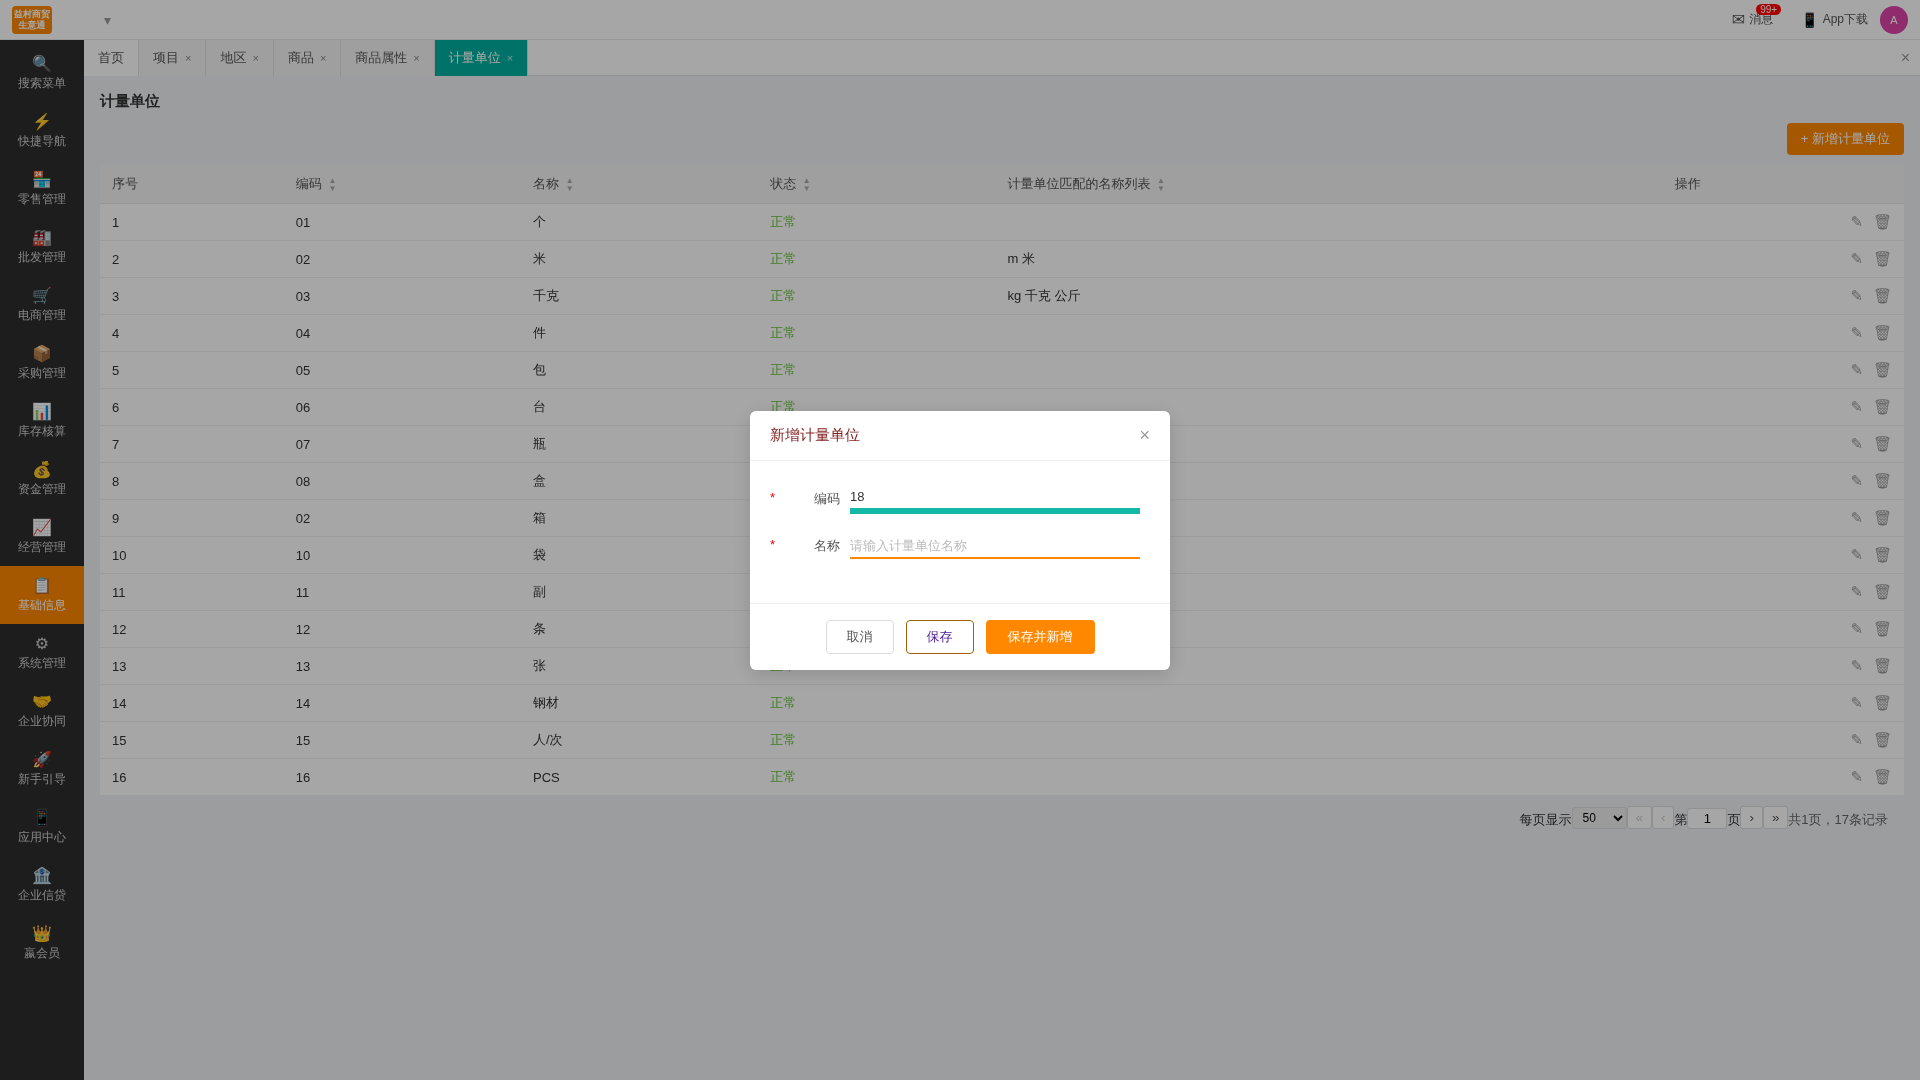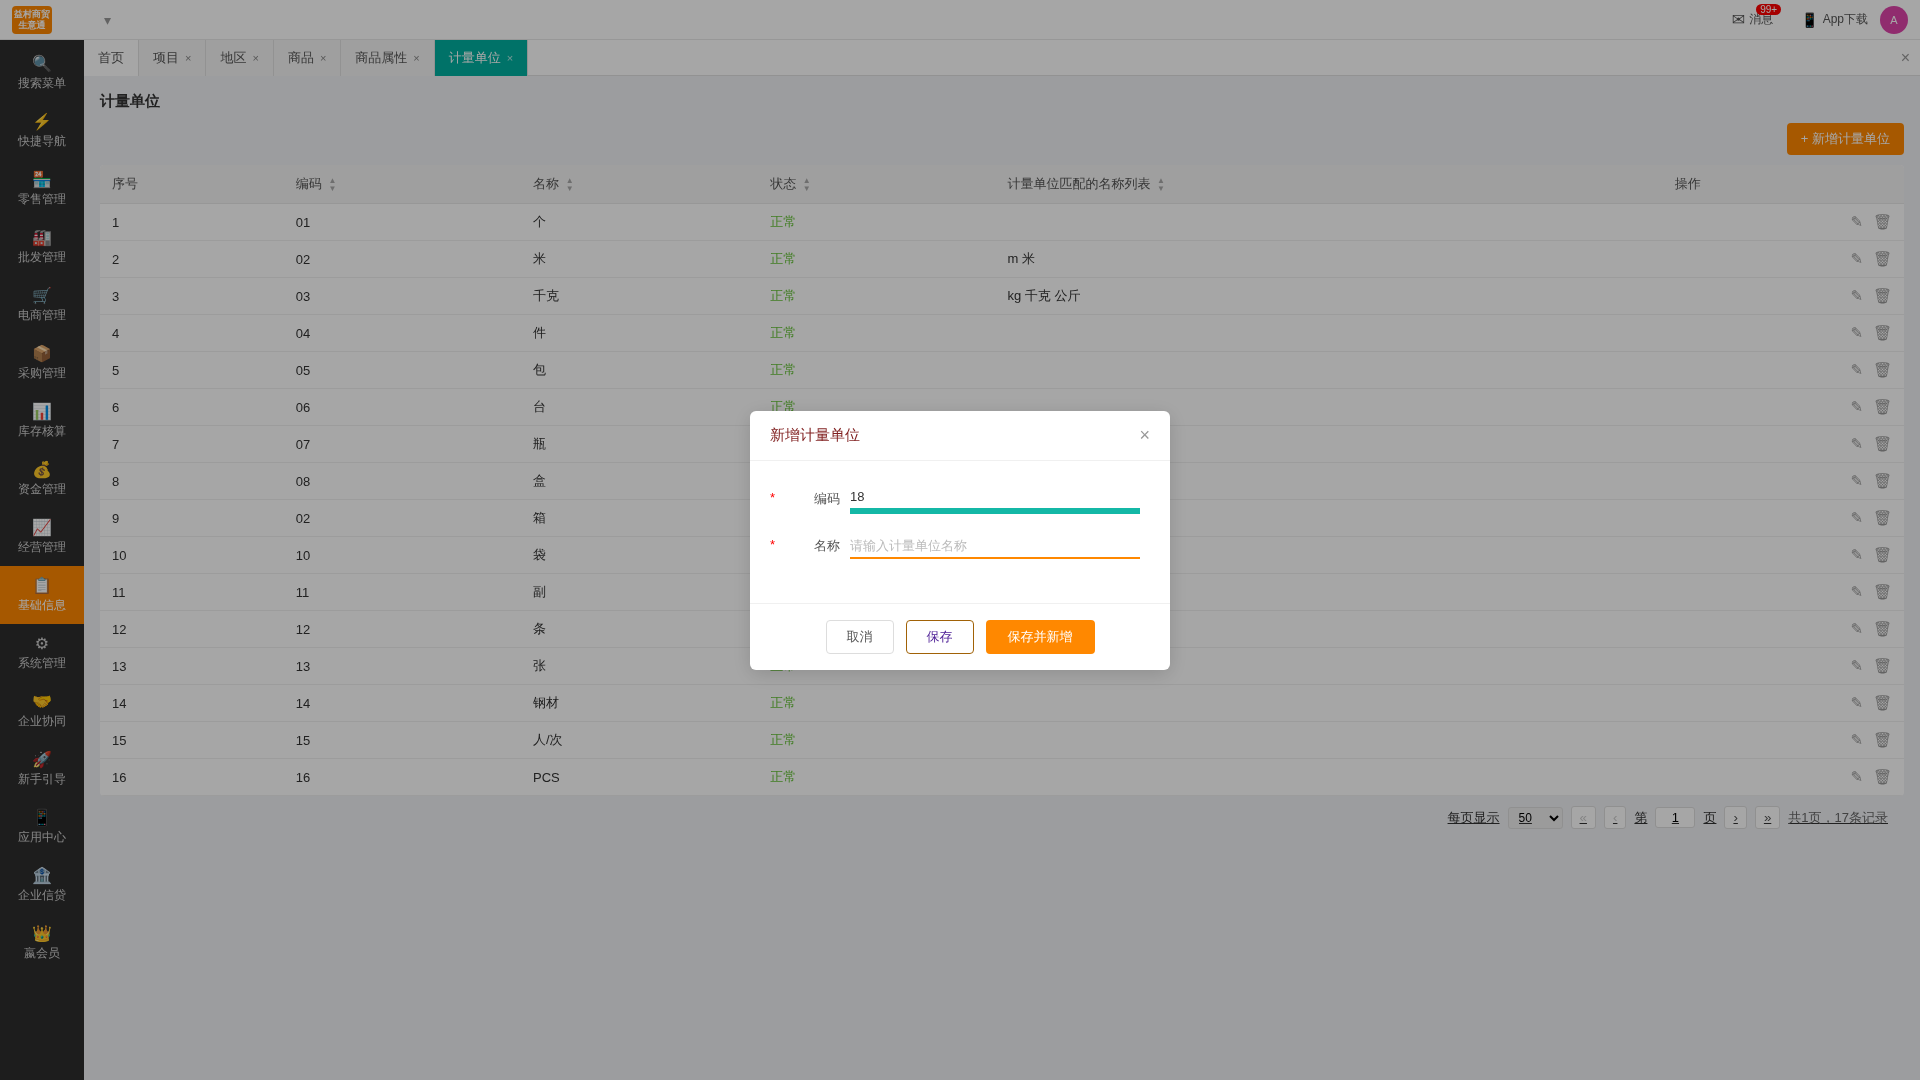--- a/index.html
+++ b/index.html
@@ -48,21 +48,21 @@
     thead tr { background: #f5f5f5; }
     th { padding: 10px 12px; text-align: left; font-weight: 500; color: #555; font-size: 13px; border-bottom: 1px solid #e8e8e8; white-space: nowrap; }
     th .sort-icon { display: inline-flex; flex-direction: column; margin-left: 3px; vertical-align: middle; }
     th .sort-icon span { font-size: 8px; line-height: 1; color: #aaa; }
     td { padding: 9px 12px; border-bottom: 1px solid #f0f0f0; font-size: 13px; color: #333; }
     .status-normal { color: #67c23a; }
     .action-icons { display: flex; gap: 10px; }
     .action-icon { color: #999; cursor: pointer; font-size: 15px; }
 
     
-    .pagination { display: flex; align-items: center; justify-content: flex-end; padding: 10px 16px; background: #f0f2f5; gap: 8px; font-size: 13px; text-decoration: underline; }
+    .pagination { display: flex; align-items: flex-end; justify-content: flex-end; padding: 10px 16px; background: #f0f2f5; gap: 0; font-size: 13px; }
     .pagination select { border: 1px solid #ddd; border-radius: 3px; padding: 2px 6px; font-size: 12px; }
     .pagination-btn { border: 1px solid #ddd; background: #fff; padding: 3px 8px; border-radius: 3px; cursor: pointer; color: #555; }
     .pagination-btn:disabled { color: #ccc; cursor: not-allowed; }
     .page-input { width: 40px; border: 1px solid #ddd; border-radius: 3px; text-align: center; padding: 2px 4px; font-size: 13px; }
     .pagination-info { color: #666; }
 
     
     .modal-overlay { position: fixed; top: 0; left: 0; width: 100%; height: 100%; background: rgba(0,0,0,0.35); z-index: 1000; display: flex; align-items: center; justify-content: center; }
     .modal { background: #fff; border-radius: 6px; width: 420px; box-shadow: 0 4px 20px rgba(0,0,0,0.15); }
     .modal-header { display: flex; align-items: center; justify-content: space-between; padding: 14px 20px; border-bottom: 1px solid #f0f0f0; }

